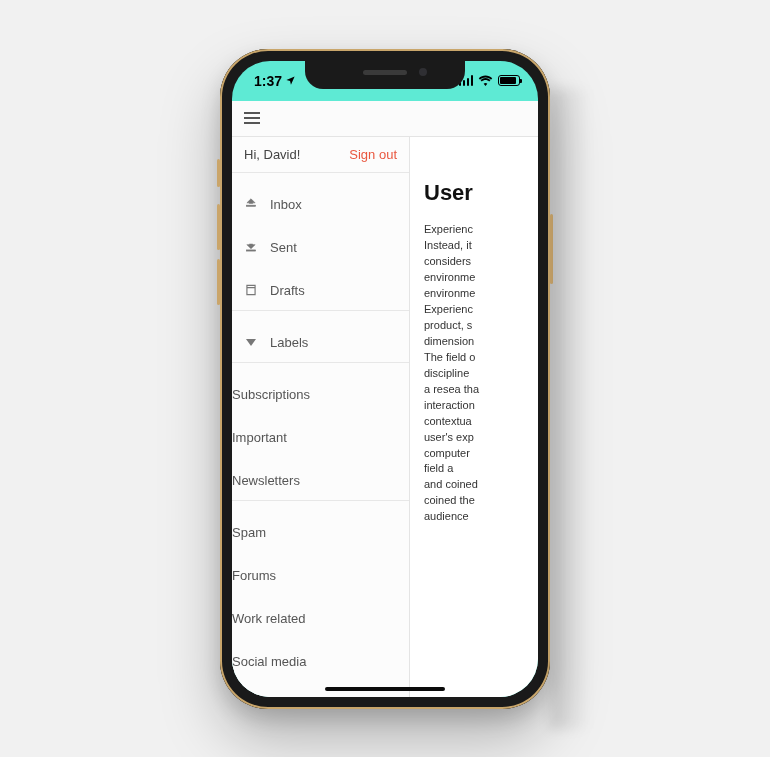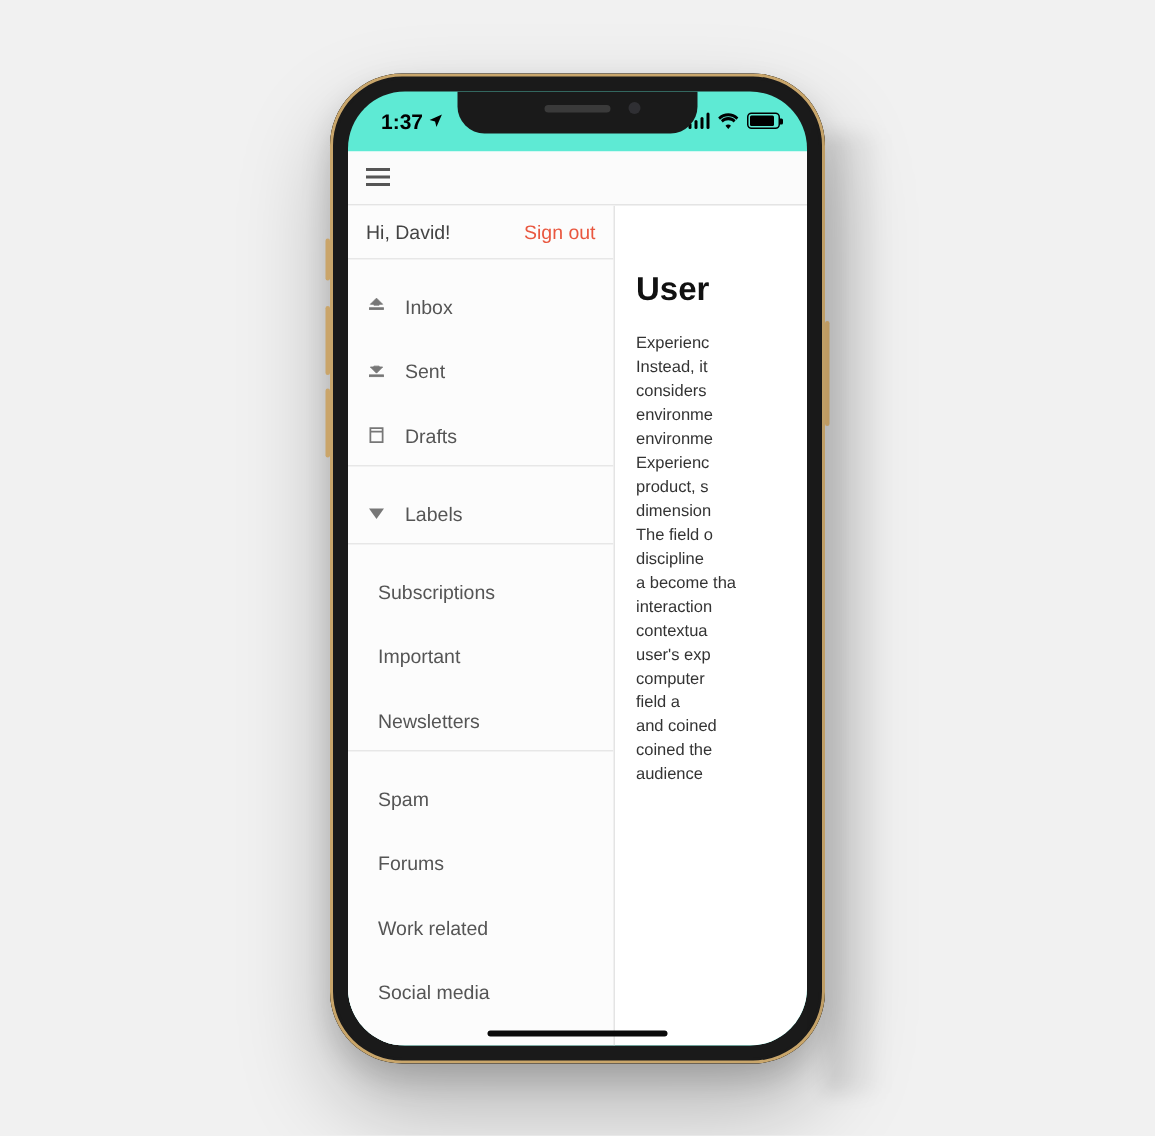--- a/index.html
+++ b/index.html
@@ -158,21 +158,21 @@
 
   .item{
     display:flex;align-items:center;gap:12px;
     padding:8px 12px;
     font-size:13px;color:#555;
     cursor:pointer;
     margin-top:12px;
   }
   .item .ic{width:14px;display:flex;justify-content:center;align-items:center;}
   .item .ic svg{width:14px;height:14px;fill:#777;stroke:#777;display:block;}
-  .item.noicon{padding-left:20px;}
+  .item.noicon{padding-left:0;}
   .item.labels-head .tri{
     width:0;height:0;border-left:5px solid transparent;border-right:5px solid transparent;border-top:7px solid #777;
   }
 
   .home-indicator{
     position:absolute;bottom:6px;left:50%;transform:translateX(-50%);
     width:120px;height:4px;border-radius:3px;background:#0a0a0a;z-index:60;
   }
 </style>
 </head>
@@ -302,21 +302,21 @@
           <p>Experienc</p>
           <p>Instead, it</p>
           <p>considers</p>
           <p>environme</p>
           <p>environme</p>
           <p>Experienc</p>
           <p>product, s</p>
           <p>dimension</p>
           <p>The field o</p>
           <p>discipline</p>
-          <p>a become tha</p>
+          <p>a resea tha</p>
           <p>interaction</p>
           <p>contextua</p>
           <p>user's exp</p>
           <p>computer</p>
           <p>field a</p>
           <p>and coined</p>
           <p>coined the</p>
           <p>audience</p>
         </div>
       </div>

